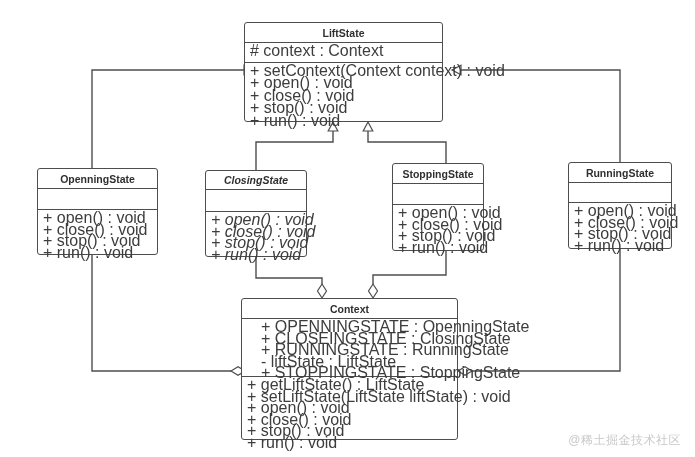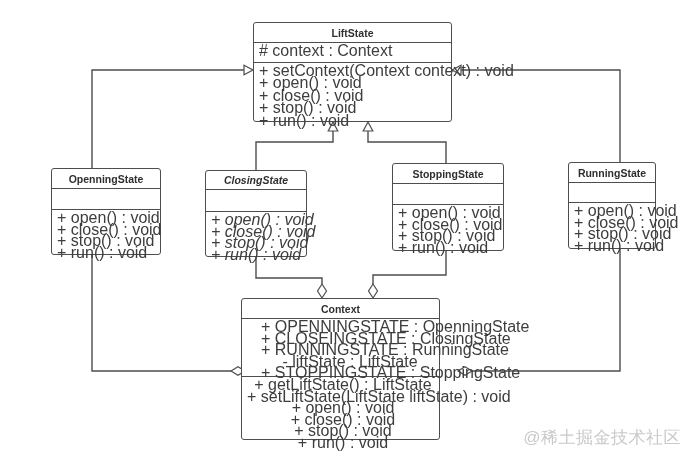--- a/index.html
+++ b/index.html
@@ -26,21 +26,21 @@
   .uml-methods{
     flex:1 1 auto;box-sizing:border-box;padding:2px 0 0 5px;overflow:visible;
   }
   .uml-line{
     font-size:16px;line-height:11.5px;white-space:nowrap;color:#3d3d3d;
   }
   .lh-wide .uml-line{line-height:12.4px;}
   .ctx-attrs .uml-line{line-height:11.6px;margin-left:14px;}
   #watermark{
     position:absolute;right:14px;bottom:8px;z-index:3;
-    font-size:17px;color:#c9c9c9;letter-spacing:.5px;
+    font-size:12px;color:#c9c9c9;letter-spacing:.5px;
   }
   .edge{stroke:#4d4d4d;stroke-width:1.4;fill:none;}
   .head{stroke:#4d4d4d;stroke-width:1.2;fill:#ffffff;}
 </style>
 </head>
 <body>
 
 <svg id="edges" viewBox="0 0 695 457">
 
   <polyline class="edge" points="92,168 92,70 244,70"></polyline>
@@ -61,35 +61,35 @@
   <polyline class="edge" points="446,251 446,275 373,275 373,284"></polyline>
   <polygon class="head" points="373,284 377.5,291 373,298 368.5,291"></polygon>
 
   <polyline class="edge" points="92,255 92,371 231,371"></polyline>
   <polygon class="head" points="231,371 238,366.8 245,371 238,375.2"></polygon>
 
   <polyline class="edge" points="620,249 620,371 472,371"></polyline>
   <polygon class="head" points="472,371 465,366.8 458,371 465,375.2"></polygon>
 </svg>
 
-<div class="uml-class lh-wide" style="left:253px;top:22px;width:199px;height:100px;">
+<div class="uml-class lh-wide" style="left:244px;top:22px;width:199px;height:100px;">
   <div class="uml-title" style="height:20px;">LiftState</div>
   <div class="uml-attrs" style="height:20px;">
     <div class="uml-line"># context : Context</div>
   </div>
   <div class="uml-methods">
     <div class="uml-line">+ setContext(Context context) : void</div>
     <div class="uml-line">+ open() : void</div>
     <div class="uml-line">+ close() : void</div>
     <div class="uml-line">+ stop() : void</div>
     <div class="uml-line">+ run() : void</div>
   </div>
 </div>
 
-<div class="uml-class" style="left:37px;top:168px;width:110px;height:87px;margin-left:14px;">
+<div class="uml-class" style="left:37px;top:168px;width:121px;height:87px;">
   <div class="uml-title" style="height:20px;">OpenningState</div>
   <div class="uml-attrs" style="height:21px;"></div>
   <div class="uml-methods">
     <div class="uml-line">+ open() : void</div>
     <div class="uml-line">+ close() : void</div>
     <div class="uml-line">+ stop() : void</div>
     <div class="uml-line">+ run() : void</div>
   </div>
 </div>
 
@@ -97,43 +97,43 @@
   <div class="uml-title" style="height:19px;">ClosingState</div>
   <div class="uml-attrs" style="height:22px;"></div>
   <div class="uml-methods">
     <div class="uml-line">+ open() : void</div>
     <div class="uml-line">+ close() : void</div>
     <div class="uml-line">+ stop() : void</div>
     <div class="uml-line">+ run() : void</div>
   </div>
 </div>
 
-<div class="uml-class" style="left:392px;top:163px;width:112px;height:88px;">
+<div class="uml-class" style="left:392px;top:163px;width:92px;height:88px;">
   <div class="uml-title" style="height:20px;">StoppingState</div>
   <div class="uml-attrs" style="height:21px;"></div>
   <div class="uml-methods">
     <div class="uml-line">+ open() : void</div>
     <div class="uml-line">+ close() : void</div>
     <div class="uml-line">+ stop() : void</div>
     <div class="uml-line">+ run() : void</div>
   </div>
 </div>
 
-<div class="uml-class" style="left:568px;top:162px;width:88px;height:87px;">
+<div class="uml-class" style="left:568px;top:162px;width:104px;height:87px;">
   <div class="uml-title" style="height:20px;">RunningState</div>
   <div class="uml-attrs" style="height:20px;"></div>
   <div class="uml-methods">
     <div class="uml-line">+ open() : void</div>
     <div class="uml-line">+ close() : void</div>
     <div class="uml-line">+ stop() : void</div>
     <div class="uml-line">+ run() : void</div>
   </div>
 </div>
 
-<div class="uml-class" style="left:241px;top:298px;width:199px;height:142px;text-align:center;">
+<div class="uml-class" style="left:241px;top:298px;width:217px;height:142px;">
   <div class="uml-title" style="height:20px;">Context</div>
   <div class="uml-attrs ctx-attrs" style="height:58px;">
     <div class="uml-line">+ OPENNINGSTATE : OpenningState</div>
     <div class="uml-line">+ CLOSEINGSTATE : ClosingState</div>
     <div class="uml-line">+ RUNNINGSTATE : RunningState</div>
     <div class="uml-line">- liftState : LiftState</div>
     <div class="uml-line">+ STOPPINGSTATE : StoppingState</div>
   </div>
   <div class="uml-methods">
     <div class="uml-line">+ getLiftState() : LiftState</div>

